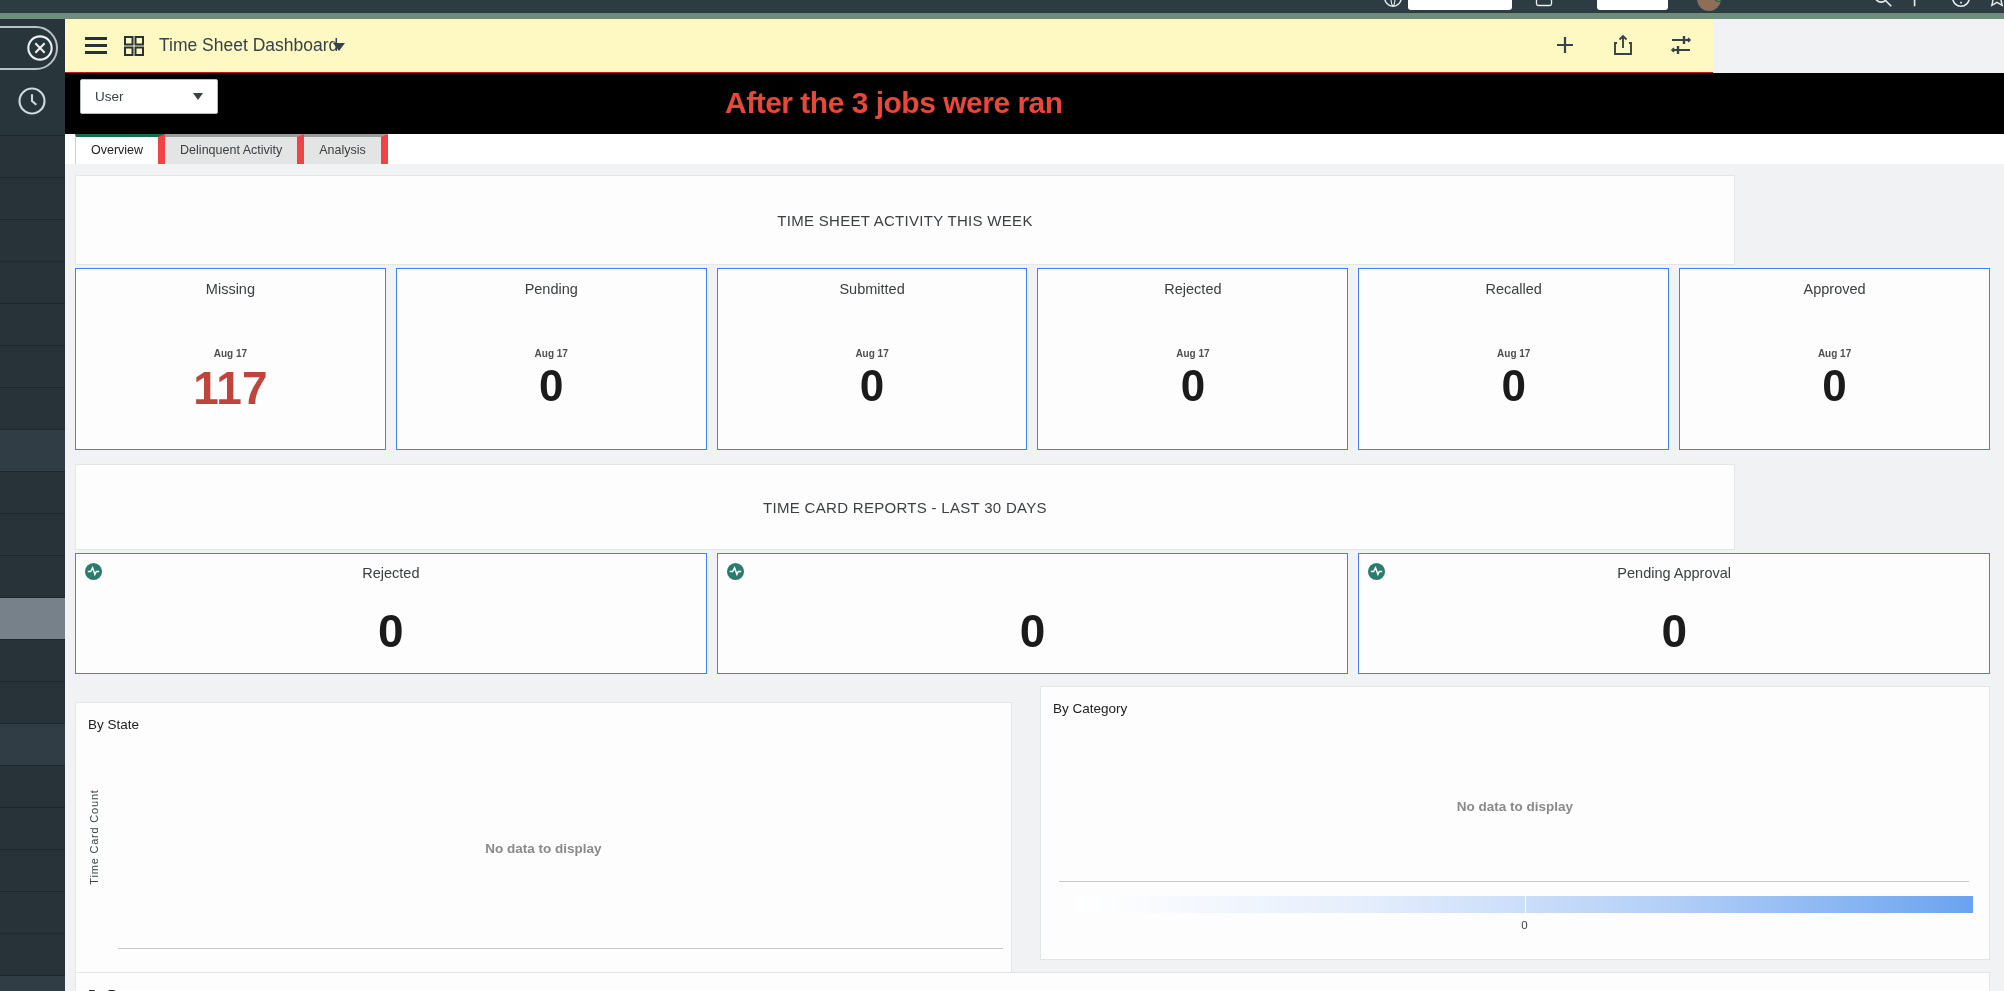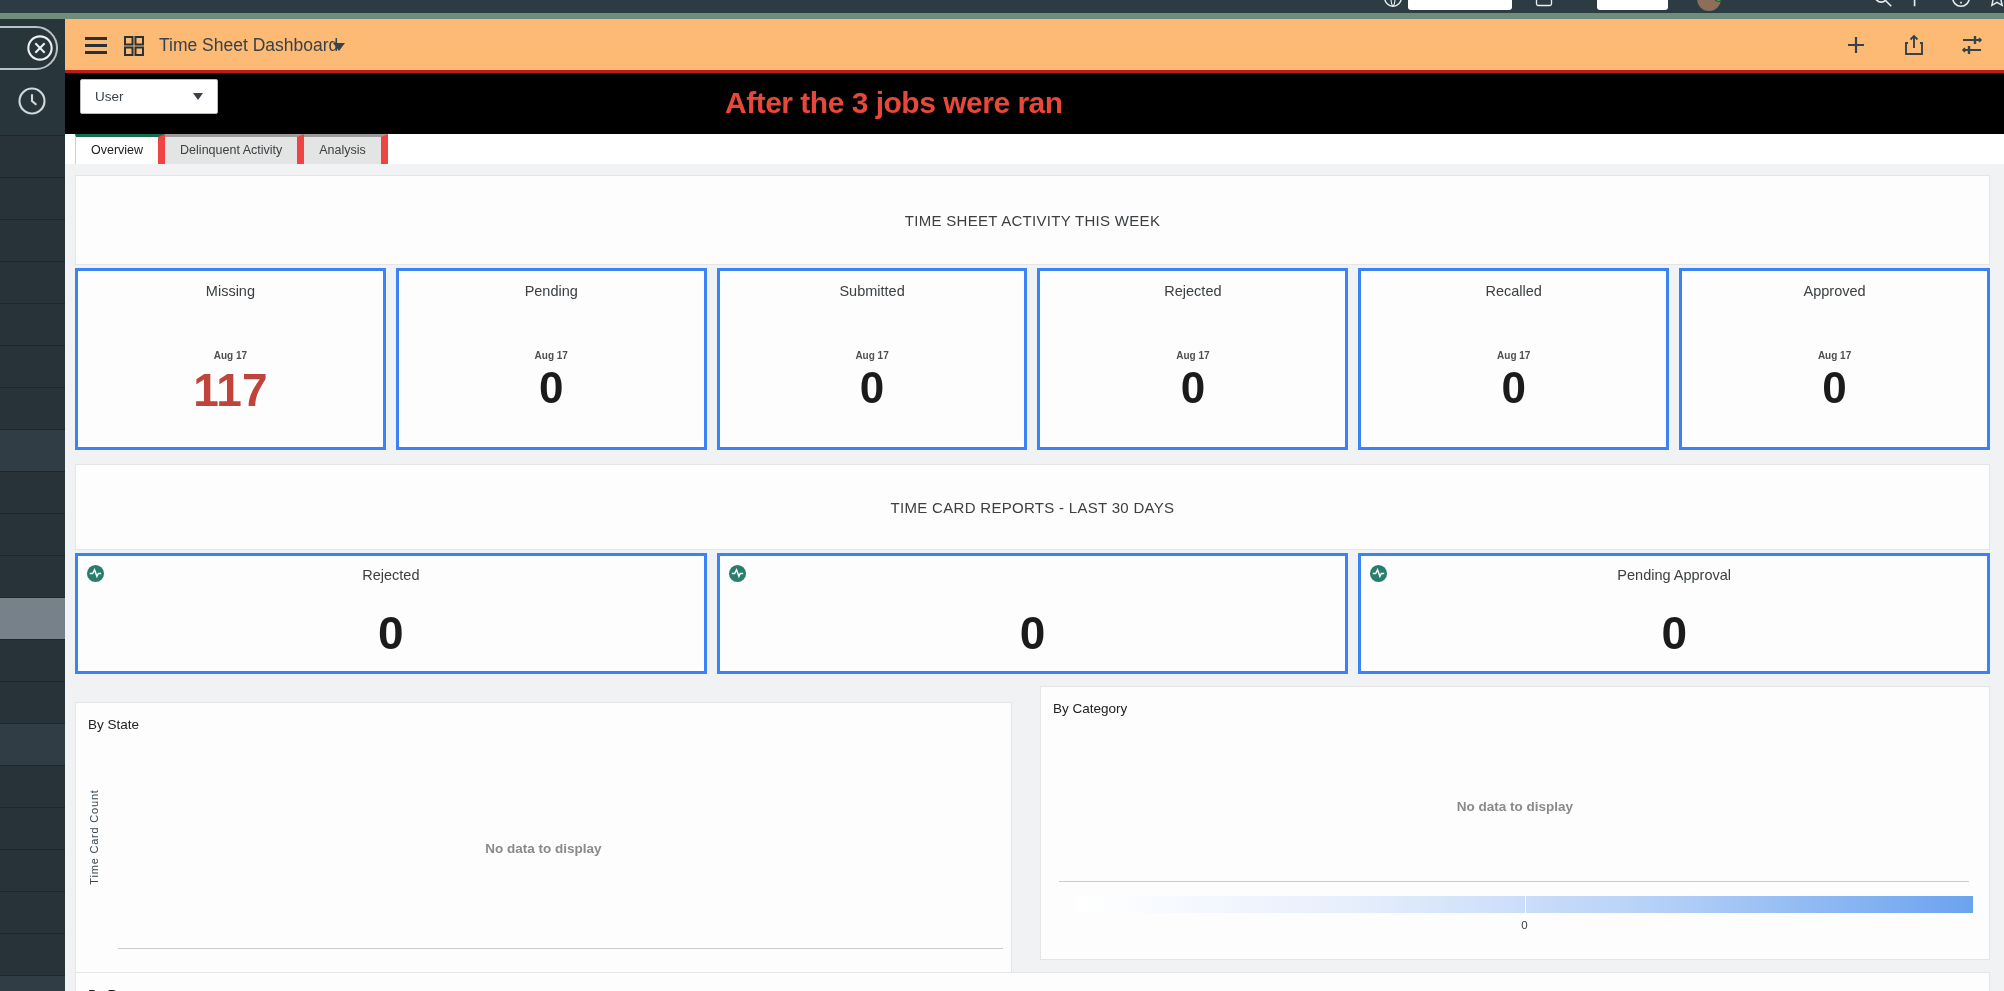--- a/index.html
+++ b/index.html
@@ -20,21 +20,21 @@
   
   .sidebar { position:absolute; left:0; top:19px; width:65px; height:972px; background:#28363c; overflow:hidden; }
   .sb-pill { position:absolute; left:-26px; top:7px; width:84px; height:44px; border:2px solid #b9c3c7; border-radius:24px; }
   .sb-close { position:absolute; left:26px; top:15px; width:28px; height:28px; color:#eceff1; }
   .sb-clock { position:absolute; left:17px; top:67px; width:30px; height:30px; color:#cfd8dc; }
   .sb-rows { position:absolute; left:0; top:116px; width:65px; }
   .sb-row { height:42px; background:#273338; border-top:1px solid #1d282d; }
   .sb-row.light { background:#303d44; }
   .sb-row.selected { background:#76818a; }
   
-  .toolbar { position:absolute; left:65px; top:19px; width:1939px; height:54px; background:#fdba74; border-bottom:3px solid #b91c1c; }
+  .toolbar { position:absolute; left:65px; top:19px; width:1648px; height:54px; background:#fef9c3; border-bottom:1px solid #b91c1c; }
   .hamburger { position:absolute; left:20px; top:18px; width:22px; height:17px; cursor:pointer; }
   .hamburger span { display:block; height:3px; background:#263238; margin-bottom:4px; }
   .grid-ico { position:absolute; left:57px; top:15px; width:24px; height:24px; color:#263238; }
   .tb-title { position:absolute; left:94px; top:16px; font-size:17.5px; color:#37424a; }
   .tb-caret { position:absolute; left:268px; top:24px; width:0; height:0;
     border-left:6px solid transparent; border-right:6px solid transparent; border-top:8px solid #37424a; }
   .tb-right { position:absolute; right:20px; top:14px; display:flex; gap:34px; color:#37424a; }
   .tb-right .ico { width:24px; height:24px; cursor:pointer; }
   
   .filter-row { position:absolute; left:65px; top:73px; width:1939px; height:61px; background:#000000; }
@@ -46,27 +46,27 @@
   .select-elements { left:167px; width:266px; }
   .annotation { position:absolute; left:660px; top:13px; font-size:30px; font-weight:700; color:#e8483a; letter-spacing:-0.5px; }
   
   .tabs { position:absolute; left:65px; top:134px; width:1939px; height:30px; background:#fff; display:flex; padding-left:10px; }
   .tab { height:30px; padding:0 15px; font-size:12.5px; color:#3c4043; background:#e3e4e4;
     border-top:3px solid #9b9b9b; border-right:7px solid #ef4444; line-height:26px; cursor:pointer; white-space:nowrap; }
   .tab.active { background:#fff; border-top:3px solid #166c4e; border-left:1px solid #cfcfcf; color:#212121; }
   
   .content { position:absolute; left:65px; top:164px; width:1939px; height:827px; background:#f1f2f3; }
   .card { position:absolute; background:#fdfdfd; border:1px solid #e3e5e6; }
-  .section-header { left:10px; width:1915px; text-align:center; font-size:15px; color:#3c4043; letter-spacing:0.3px; }
+  .section-header { left:10px; width:1660px; text-align:center; font-size:15px; color:#3c4043; letter-spacing:0.3px; }
   .hdr1 { top:11px; height:90px; line-height:90px; }
   .hdr2 { top:300px; height:86px; line-height:86px; }
   
   .kpi-row1 { position:absolute; left:10px; top:104px; width:1915px; height:182px; display:flex; gap:10px; }
   .kpi-row2 { position:absolute; left:10px; top:389px; width:1915px; height:121px; display:flex; gap:10px; }
-  .kpi { position:relative; flex:1 1 0; background:#fdfdfd; border:3px solid #3b82f6; }
+  .kpi { position:relative; flex:1 1 0; background:#fdfdfd; border:1px solid #3b82f6; }
   .kpi-label { position:absolute; top:12px; left:0; width:100%; text-align:center; font-size:14.5px; color:#3c4043; }
   .kpi-date { position:absolute; top:79px; left:0; width:100%; text-align:center; font-size:10px; font-weight:700; color:#4f4f4f; }
   .kpi-value { position:absolute; top:92px; left:0; width:100%; text-align:center; font-size:44px; font-weight:700; color:#1b1b1b; }
   .kpi-value.red { color:#c0443c; font-size:46px; }
   .kpi2-label { position:absolute; top:11px; left:0; width:100%; text-align:center; font-size:14.5px; color:#3c4043; }
   .kpi2-value { position:absolute; top:50px; left:0; width:100%; text-align:center; font-size:46px; font-weight:700; color:#1b1b1b; }
   .pulse-ico { position:absolute; left:8px; top:8px; width:19px; height:19px; }
   
   .chart-state { left:10px; top:538px; width:937px; height:274px; }
   .chart-category { left:975px; top:522px; width:950px; height:274px; }

